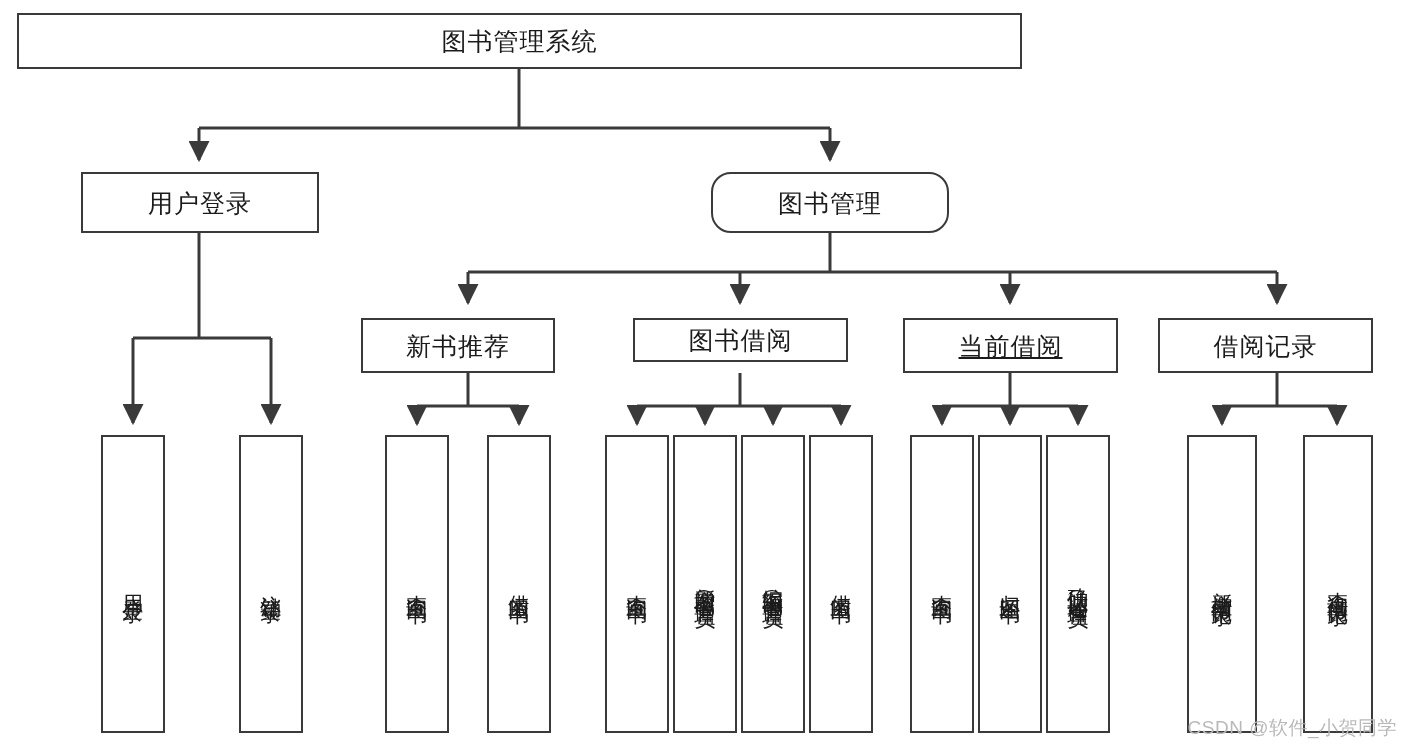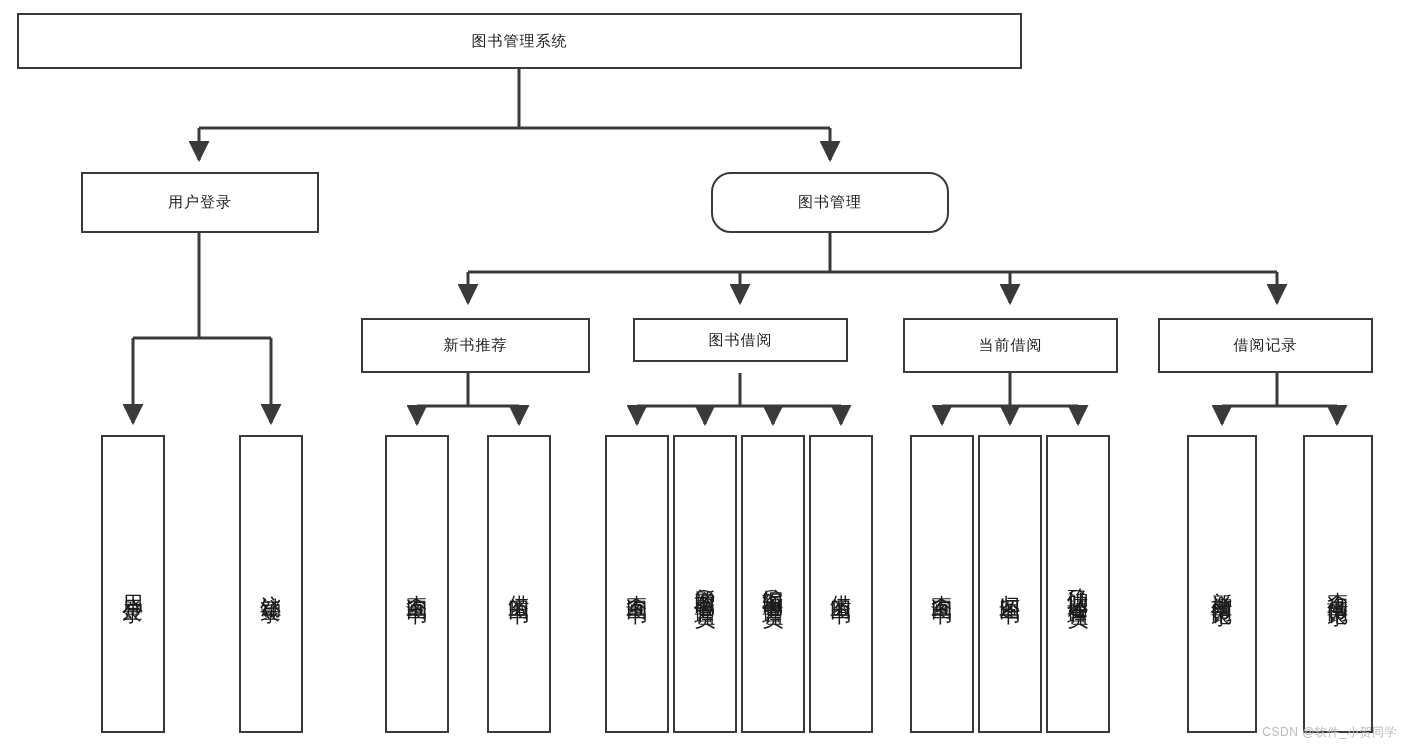--- a/index.html
+++ b/index.html
@@ -31,41 +31,41 @@
     border: 2px solid #3a3a3a;
     background: #ffffff;
     color: #1b1b1b;
     display: flex;
     align-items: center;
     justify-content: center;
     text-align: center;
     line-height: 1.12;
   }
   .node.h {
-    font-size: 15px;
+    font-size: 25px;
     letter-spacing: 1px;
   }
   .node.v {
     writing-mode: vertical-rl;
     text-orientation: upright;
     font-size: 21px;
     letter-spacing: 3px;
     padding: 4px 0;
   }
   .node.v .vtext {
     writing-mode: vertical-rl;
     text-orientation: upright;
     display: block;
     white-space: nowrap;
   }
   #watermark {
     position: absolute;
     right: 8px;
     bottom: 6px;
-    font-size: 12px;
+    font-size: 19px;
     color: #b9b9b9;
     letter-spacing: 0.5px;
     white-space: nowrap;
     user-select: none;
     margin-left: 41px;
   }
 </style>
 </head>
 <body>
 
@@ -126,27 +126,27 @@
     <span>图书管理系统</span>
   </div>
 
   <div class="node h" style="left:81px; top:172px; width:238px; height:61px;">
     <span>用户登录</span>
   </div>
   <div class="node h" style="left:711px; top:172px; width:238px; height:61px;border-radius:20px;">
     <span>图书管理</span>
   </div>
 
-  <div class="node h" style="left:361px; top:318px; width:229px; height:55px;">
+  <div class="node h" style="left:361px; top:318px; width:194px; height:55px;">
     <span>新书推荐</span>
   </div>
   <div class="node h" style="left:633px; top:318px; width:215px; height:44px;">
     <span>图书借阅</span>
   </div>
-  <div class="node h" style="left:903px; top:318px; width:215px; height:55px;">
+  <div class="node h" style="left:903px; top:318px; width:215px; height:55px;text-decoration:underline;">
     <span>当前借阅</span>
   </div>
   <div class="node h" style="left:1158px; top:318px; width:215px; height:55px;">
     <span>借阅记录</span>
   </div>
 
   <div class="node v" style="left:101px; top:435px; width:64px; height:298px;">
     <span class="vtext">用户登录</span>
   </div>
   <div class="node v" style="left:239px; top:435px; width:64px; height:298px;">

